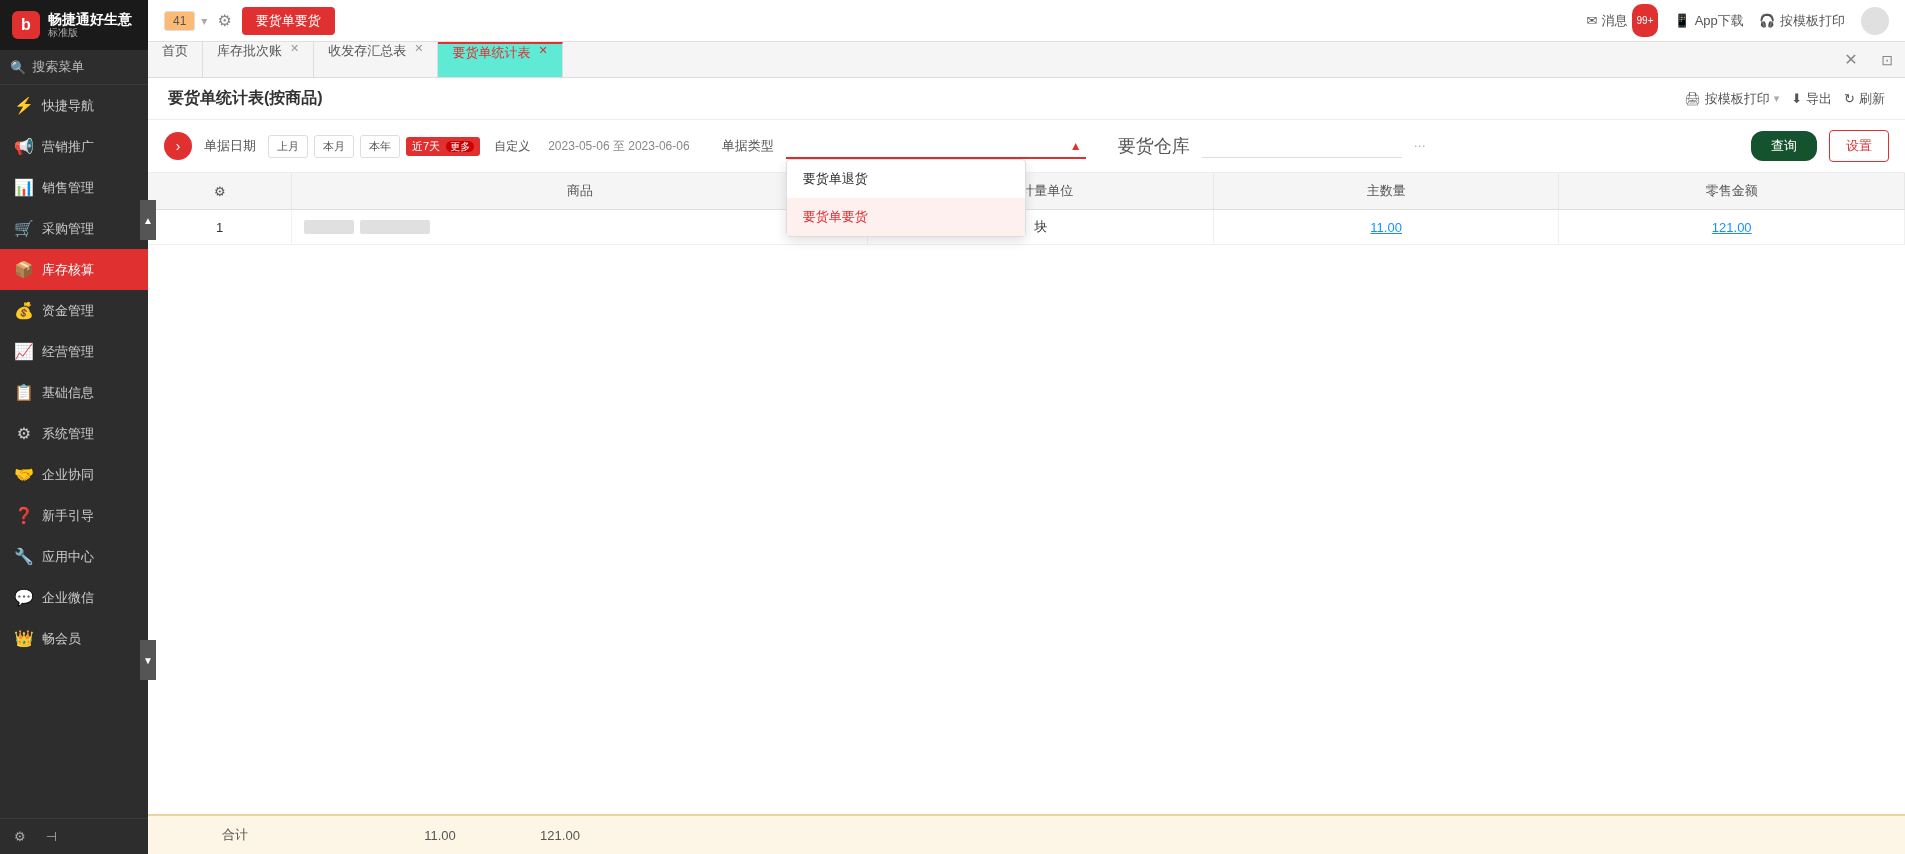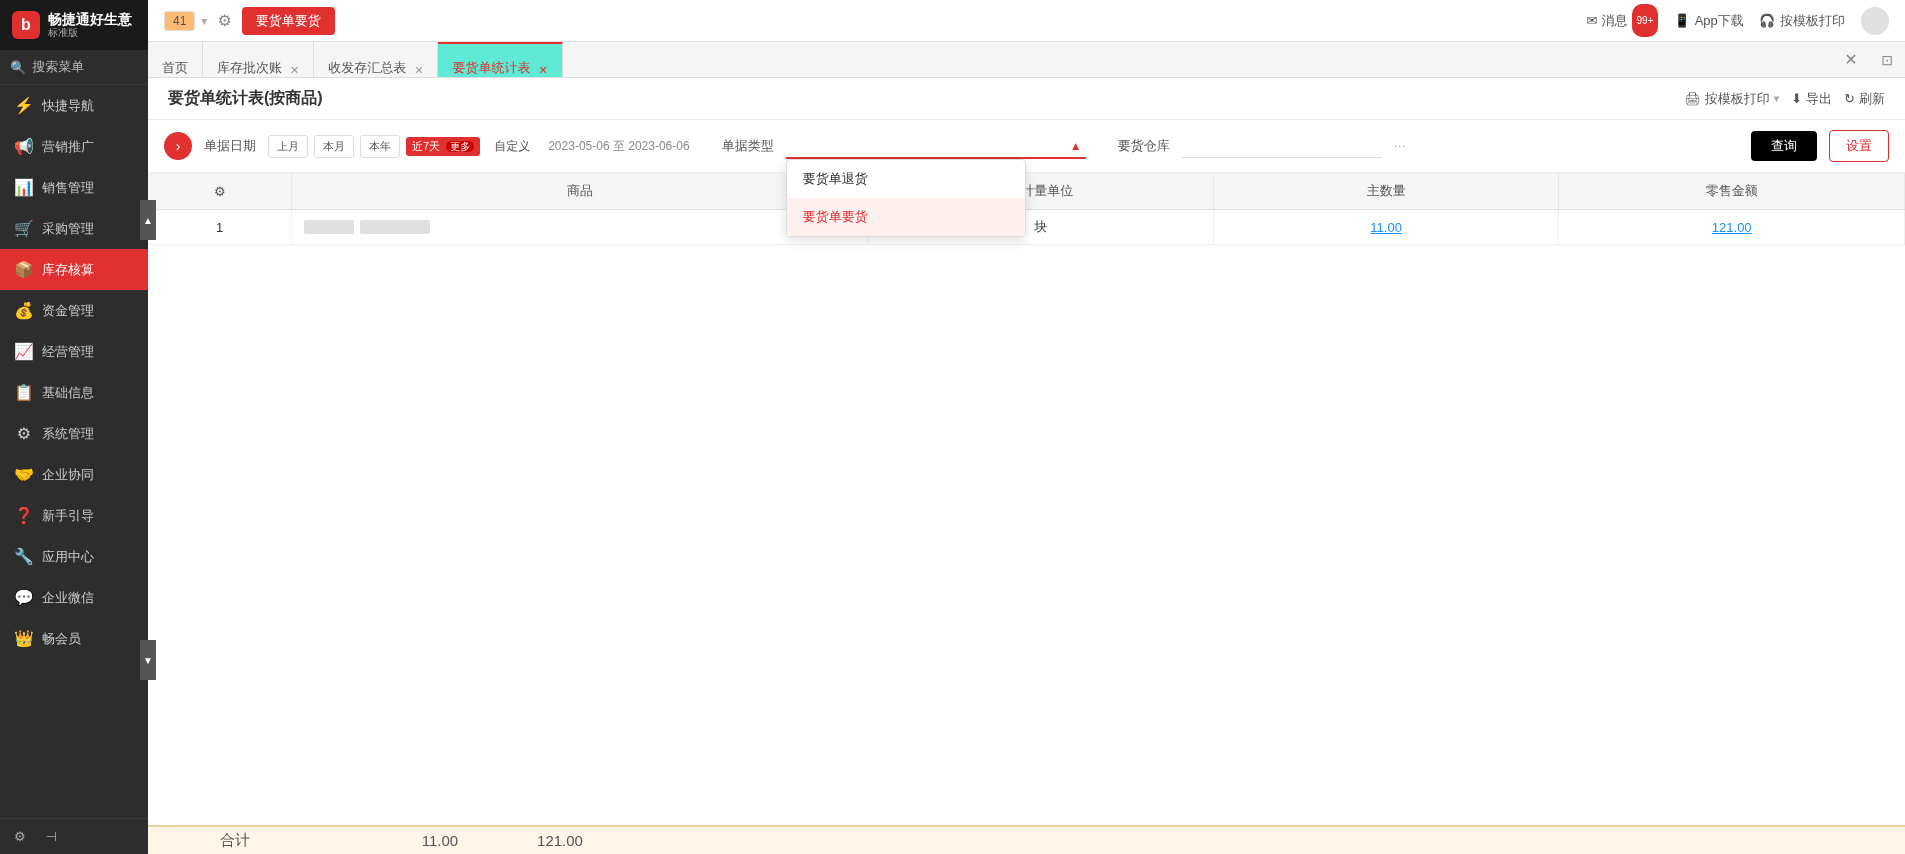--- a/index.html
+++ b/index.html
@@ -158,21 +158,21 @@
       border-bottom: 1px solid #ddd;
       display: flex;
       align-items: center;
       padding: 0;
       height: 36px;
       flex-shrink: 0;
       overflow: hidden;
     }
     .top-tab {
       display: flex;
-      align-items: flex-end;
+      align-items: flex-start;
       gap: 6px;
       padding: 0 14px;
       height: 100%;
       font-size: 13px;
       color: #555;
       cursor: pointer;
       border-right: 1px solid #ddd;
       white-space: nowrap;
     }
     .top-tab.active {
@@ -323,44 +323,44 @@
     .filter-type-arrow {
       position: absolute;
       right: 4px;
       top: 50%;
       transform: translateY(-50%);
       color: #e03030;
       cursor: pointer;
       font-size: 12px;
     }
     .warehouse-label {
-      font-size: 13px;
+      font-size: 18px;
       color: #555;
       margin-left: 20px;
       flex-shrink: 0;
     }
     .warehouse-input {
       flex: 0 0 200px;
       border: none;
       border-bottom: 1px solid #ddd;
       padding: 4px 6px;
       font-size: 13px;
       outline: none;
     }
     .warehouse-more {
       color: #aaa;
       cursor: pointer;
       font-size: 12px;
     }
     .filter-query-btn {
-      background: #000000;
+      background: #14532d;
       color: #fff;
       border: none;
       padding: 6px 20px;
-      border-radius: 4px;
+      border-radius: 12px;
       cursor: pointer;
       font-size: 13px;
       margin-left: auto;
     }
     .filter-set-btn {
       border: 1px solid #e03030;
       color: #e03030;
       background: #fff;
       padding: 6px 16px;
       border-radius: 4px;
@@ -425,22 +425,22 @@
     .col-qty { width: 120px; }
     .col-amount { width: 120px; }
     .link-val { color: #1890ff; text-decoration: underline; cursor: pointer; }
 
     
     .table-footer {
       background: #fdf5e6;
       border-top: 2px solid #e8d5a3;
       display: flex;
       align-items: center;
-      padding: 4px 12px;
-      font-size: 15px;
+      padding: 10px 12px;
+      font-size: 13px;
       color: #555;
       flex-shrink: 0;
     }
     .footer-cell {
       padding: 0 12px;
       text-align: center;
     }
     .footer-label { width: 50px; text-align: center; font-weight: normal; color: #555; }
 
     

